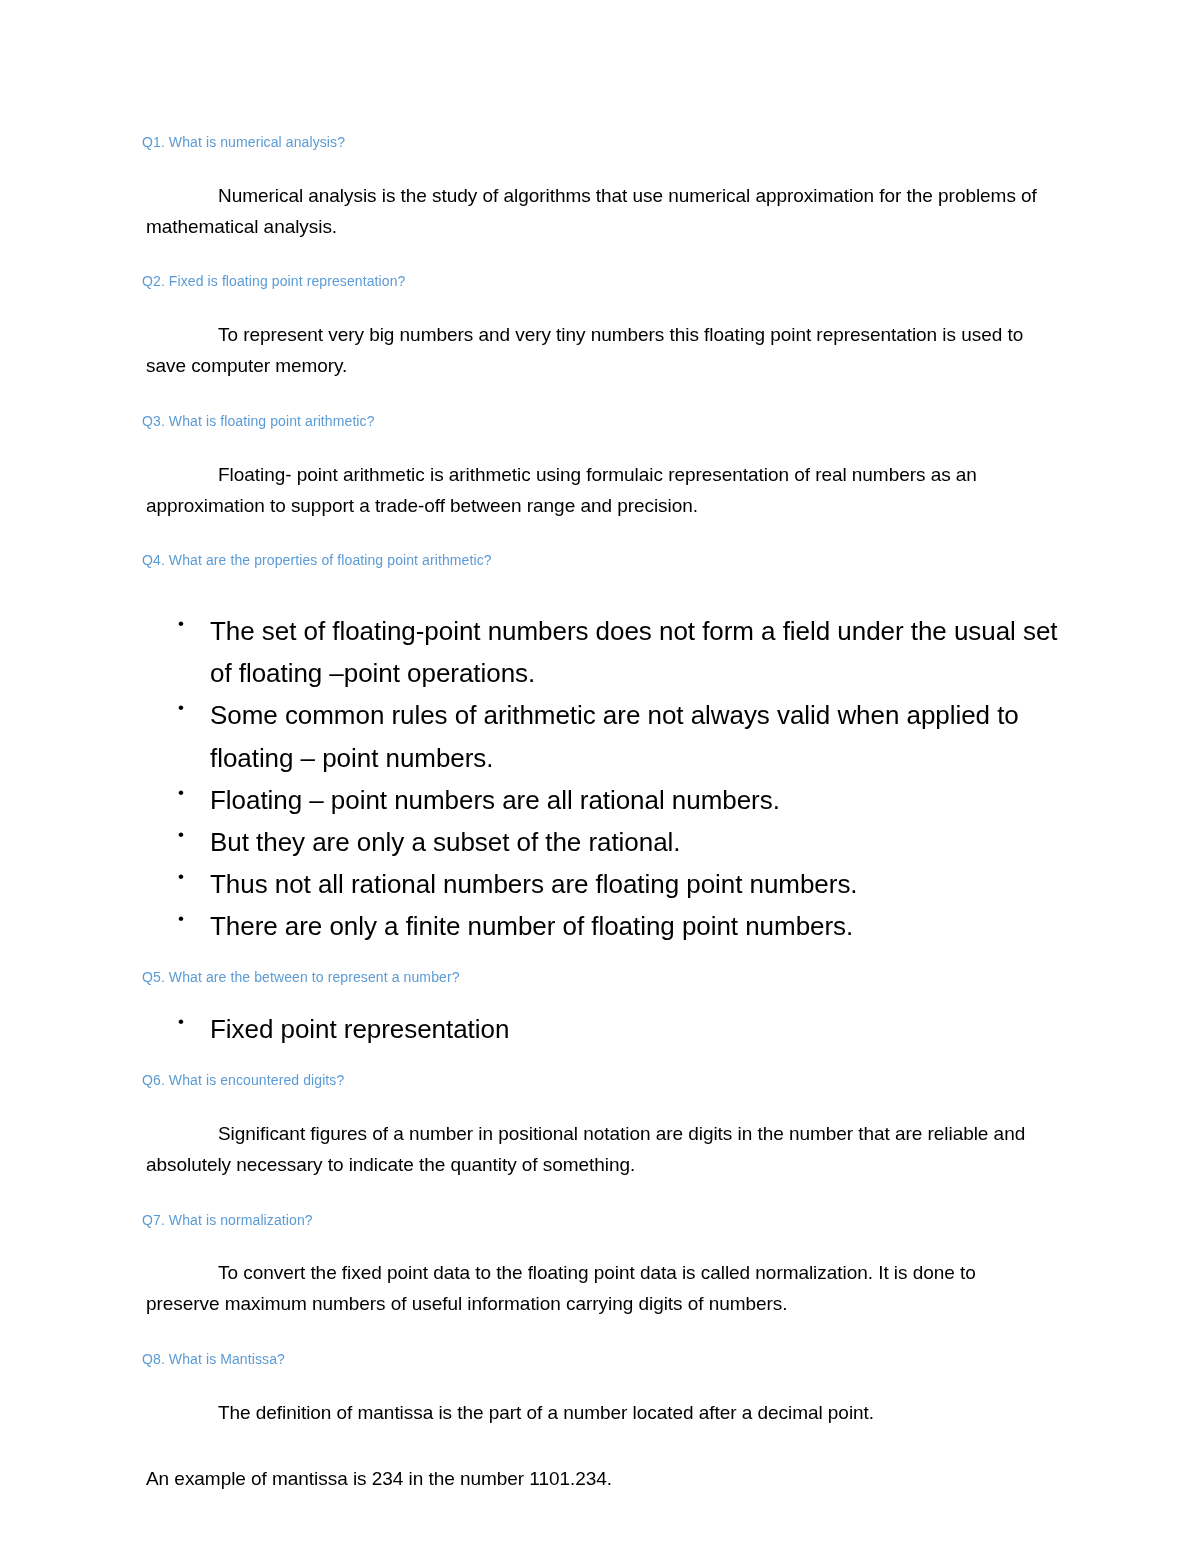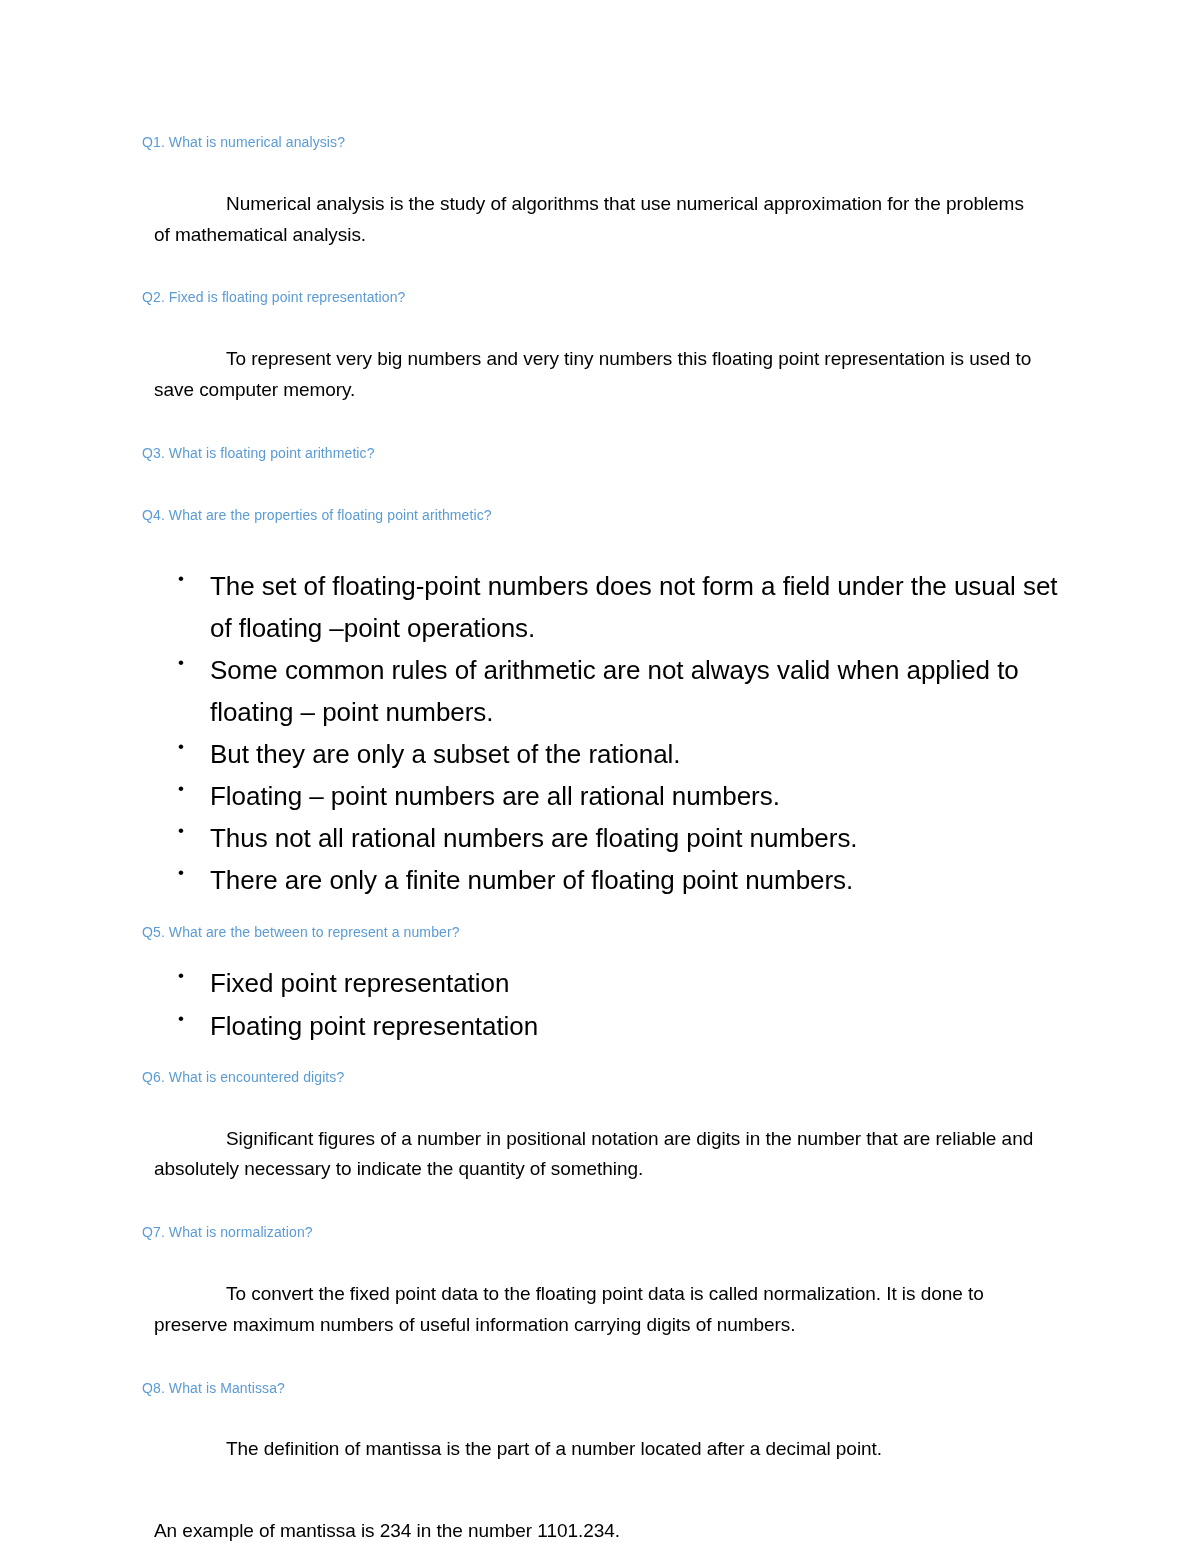--- a/index.html
+++ b/index.html
@@ -31,21 +31,21 @@
     padding: 0;
     line-height: 1.28;
     letter-spacing: 0.1px;
   }
   .q-block {
     margin-bottom: 0;
   }
   p.answer {
     font-size: 19px;
     line-height: 1.62;
-    margin: 16px;
+    margin: 8px;
     padding: 0;
     text-indent: 72px;
     letter-spacing: -0.05px;
   }
   p.answer.no-indent {
     text-indent: 0;
   }
   .gap-after-heading { height: 17px; }
   .gap-after-para    { height: 19px; }
   .gap-after-list    { height: 18px; }
@@ -89,44 +89,44 @@
     <section class="q-block">
       <h2 class="q-heading">Q2. Fixed is floating point representation?</h2>
       <div class="gap-after-heading"></div>
       <p class="answer">To represent very big numbers and very tiny numbers this floating point representation is used to save computer memory.</p>
       <div class="gap-after-para"></div>
     </section>
 
     <section class="q-block">
       <h2 class="q-heading">Q3. What is floating point arithmetic?</h2>
       <div class="gap-after-heading"></div>
+      <p class="answer">Floating- point arithmetic is arithmetic using formulaic representation of real numbers as an approximation to support a trade-off between range and precision.</p>
       <div class="gap-after-para"></div>
     </section>
 
     <section class="q-block">
       <h2 class="q-heading">Q4. What are the properties of floating point arithmetic?</h2>
       <div class="gap-after-heading"></div>
       <div class="gap-after-para"></div>
       <ul class="bullets">
         <li>The set of floating-point numbers does not form a field under the usual set of floating –point operations.</li>
         <li>Some common rules of arithmetic are not always valid when applied to floating – point numbers.</li>
+        <li>Floating – point numbers are all rational numbers.</li>
         <li>But they are only a subset of the rational.</li>
-        <li>Floating – point numbers are all rational numbers.</li>
         <li>Thus not all rational numbers are floating point numbers.</li>
         <li>There are only a finite number of floating point numbers.</li>
       </ul>
       <div class="gap-after-list"></div>
     </section>
 
     <section class="q-block">
       <h2 class="q-heading">Q5. What are the between to represent a number?</h2>
       <div class="gap-after-heading"></div>
       <ul class="bullets">
         <li>Fixed point representation</li>
-        <li>Floating point representation</li>
       </ul>
       <div class="gap-after-list"></div>
     </section>
 
     <section class="q-block">
       <h2 class="q-heading">Q6. What is encountered digits?</h2>
       <div class="gap-after-heading"></div>
       <p class="answer">Significant figures of a number in positional notation are digits in the number that are reliable and absolutely necessary to indicate the quantity of something.</p>
       <div class="gap-after-para"></div>
     </section>

